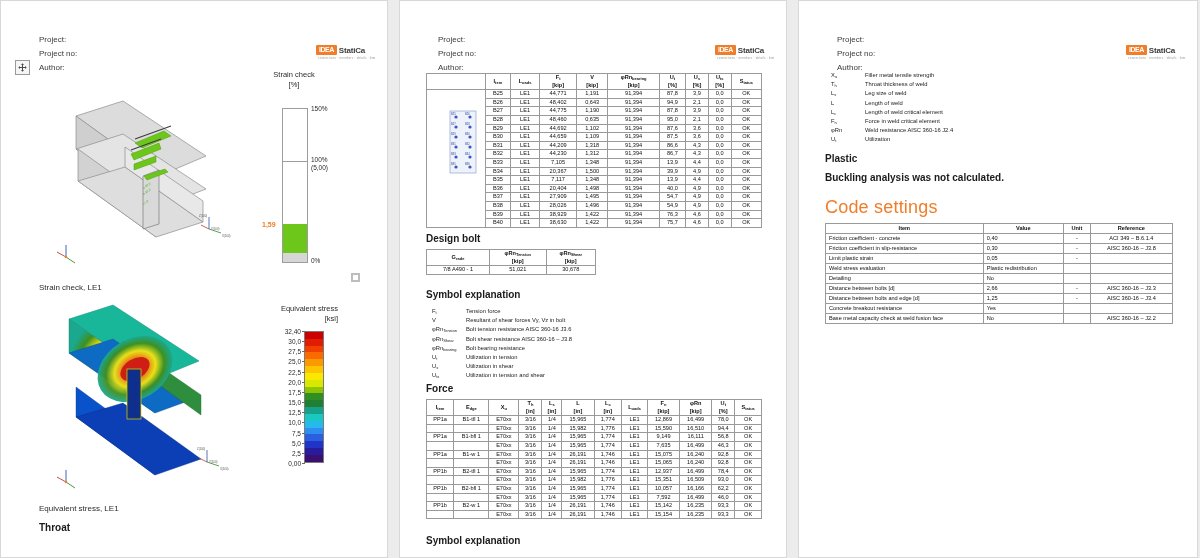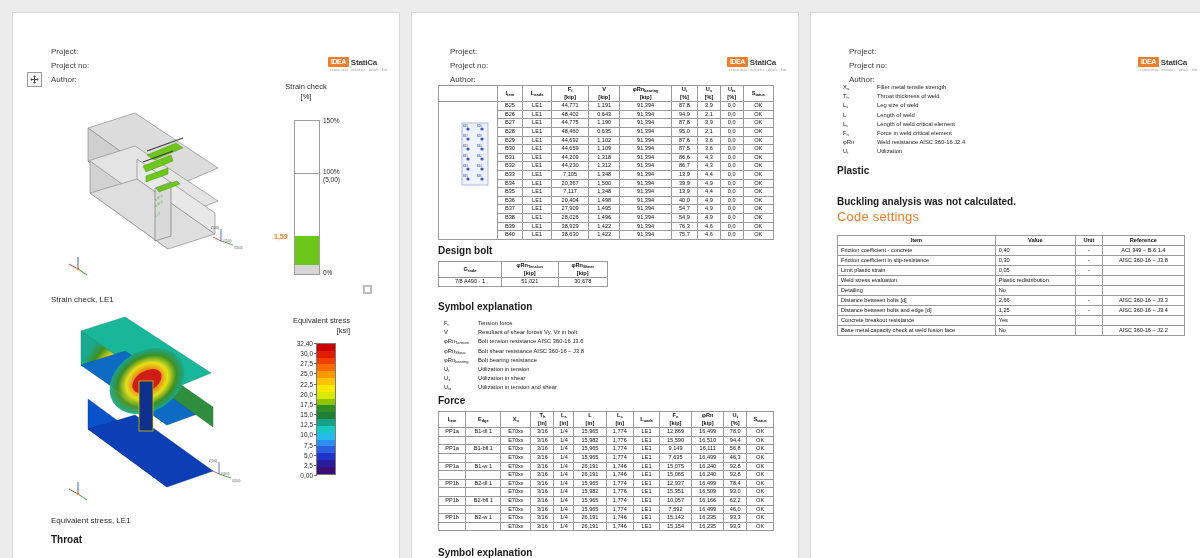--- a/index.html
+++ b/index.html
@@ -2,21 +2,21 @@
 <html><head>
 <meta charset="utf-8">
 <style>
   html,body{margin:0;padding:0;}
   body{
     width:1200px;height:558px;overflow:hidden;
     background:#ececed;
     font-family:"Liberation Sans", sans-serif;
     -webkit-font-smoothing:antialiased;
   }
-  .viewport{position:relative;width:976px;height:558px;display:flex;gap:11px;padding:12px;box-sizing:border-box;}
+  .viewport{position:relative;width:976px;height:558px;display:flex;gap:11px;padding:0;box-sizing:border-box;}
   .page{
     position:relative;background:#ffffff;border:1px solid #d8d8d8;
     box-sizing:border-box;overflow:hidden;flex:0 0 auto;
   }
   .page1{width:388px;height:558px;margin-left:0;}
   .page2{width:388px;height:558px;}
   .page3{width:400px;height:558px;}
 
   .hdr{position:absolute;left:38px;top:32px;font-size:8px;color:#3b3b3b;line-height:14px;}
   .hdr div{white-space:nowrap;}
@@ -73,21 +73,21 @@
   .symtab .row{display:flex;line-height:9.2px;}
   .symtab .sym{width:34px;flex:0 0 34px;}
   .symtab .desc{flex:1;}
 
   .codetab{border-collapse:collapse;position:absolute;font-size:5.6px;color:#111;background:#fff;}
   .codetab th,.codetab td{border:1px solid #9a9a9a;padding:0 3px;line-height:9px;height:9px;white-space:nowrap;}
   .codetab th{text-align:center;font-weight:bold;background:#fff;}
   .codetab td.l{text-align:left;}
   .codetab td.c{text-align:center;}
 
-  .bigorange{position:absolute;font-size:13px;color:#f07d29;font-weight:normal;letter-spacing:0.2px;}
+  .bigorange{position:absolute;font-size:18px;color:#f07d29;font-weight:normal;letter-spacing:0.2px;}
 
   .boltdiagram{position:absolute;}
 </style>
 </head>
 <body>
 
 <div class="viewport">
 
   <div class="page page1">
 
@@ -790,21 +790,21 @@
           <div class="sym">φRn</div>
           <div class="desc">Weld resistance AISC 360-16 J2.4</div>
         </div>
         <div class="row">
           <div class="sym">U<sub>t</sub></div>
           <div class="desc">Utilization</div>
         </div>
       </div>
 
     <div class="section-h" style="left:26px;top:152px;">Plastic</div>
-    <div class="section-h" style="left:26px;top:171px;font-weight:bold;margin-top:12px;">Buckling analysis was not calculated.</div>
+    <div class="section-h" style="left:26px;top:171px;font-weight:bold;">Buckling analysis was not calculated.</div>
 
     <div class="bigorange" style="left:26px;top:196px;">Code settings</div>
     <table class="codetab" id="code-table" style="left:26px;top:222px;width:348px;">
         <thead>
           <tr>
             <th style="width: 185px;">Item</th>
             <th style="width: 95px;">Value</th>
             <th style="width: 28px;">Unit</th>
             <th style="width: 100px;">Reference</th>
           </tr>

